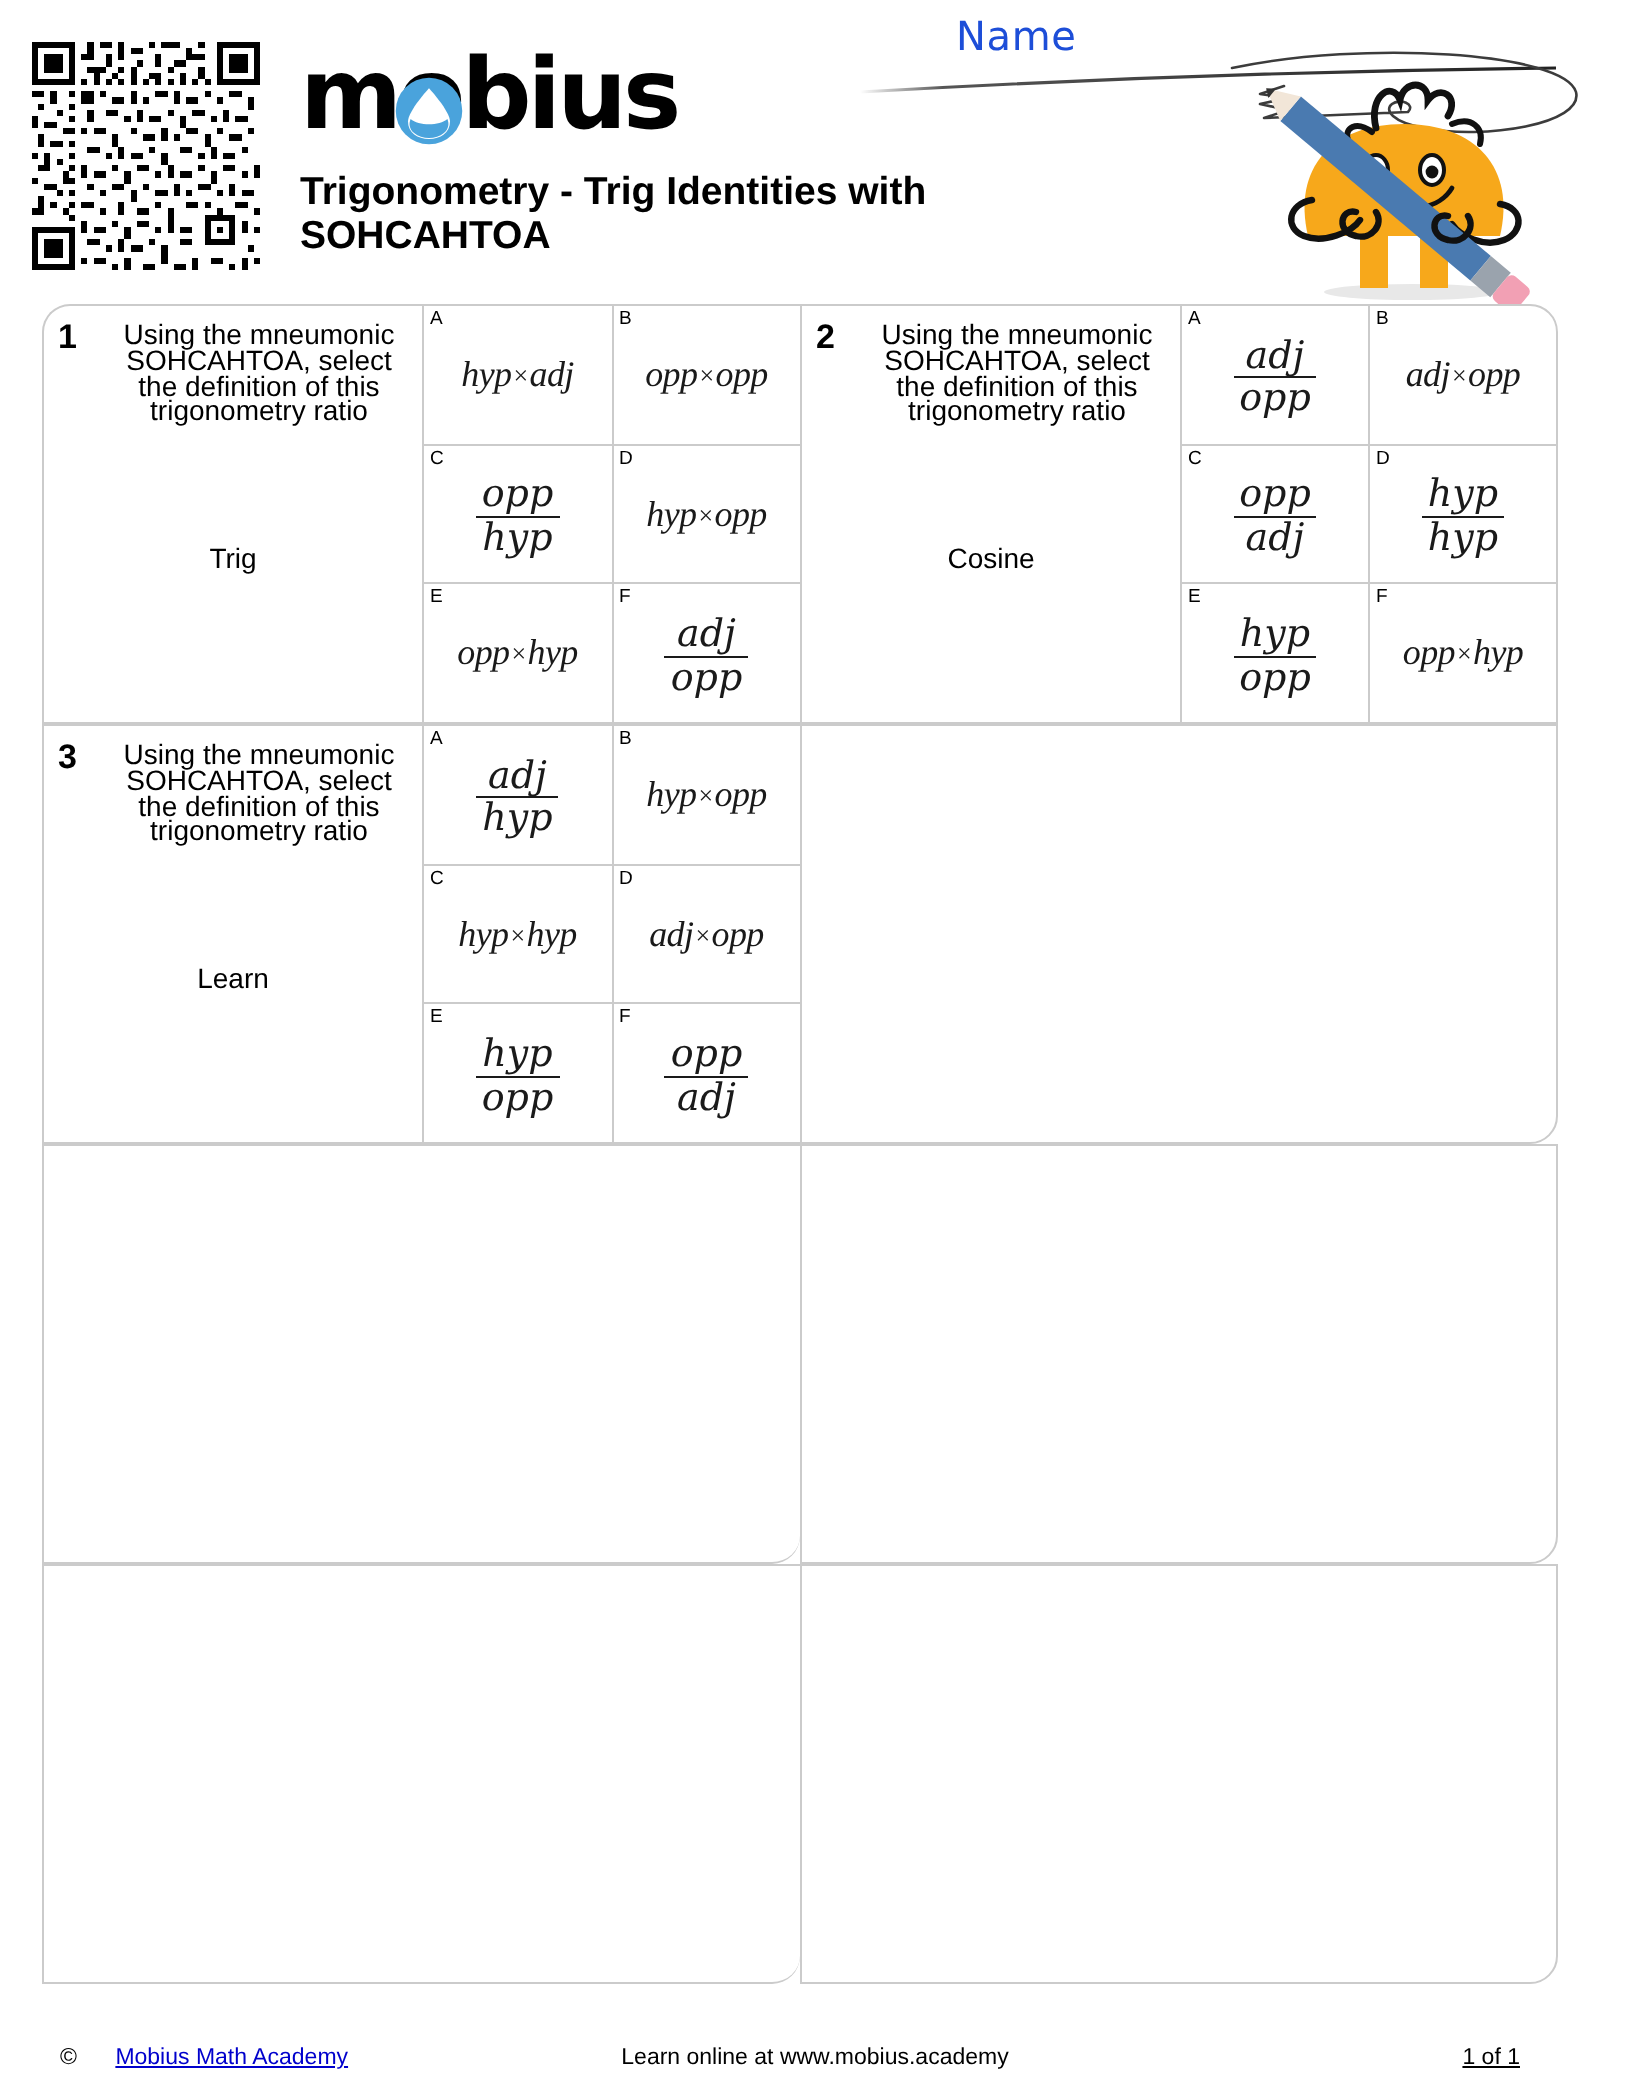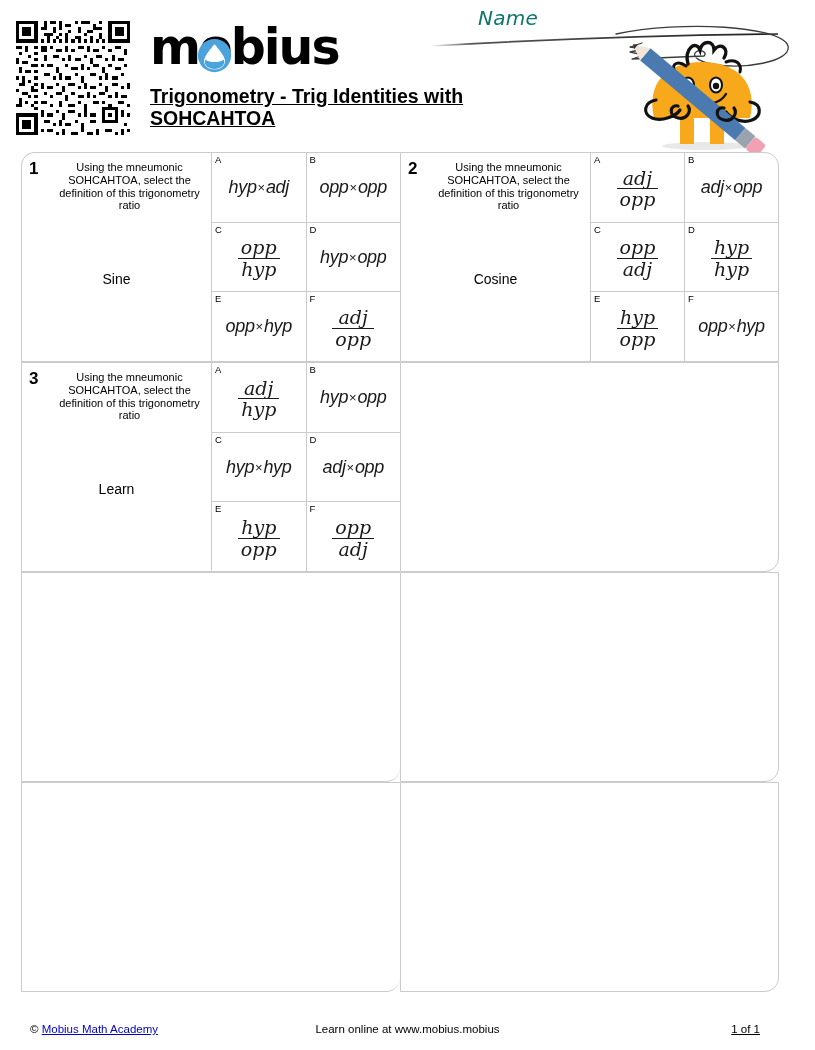--- a/index.html
+++ b/index.html
@@ -56,37 +56,35 @@
     width: 35px; height: 35px;
   }
   #worksheet-title {
     font-family: "Liberation Sans", sans-serif;
     font-weight: bold;
     font-size: 19.5px;
     line-height: 22px;
     color: #000;
     margin-top: 9px;
     width: 420px;
-    text-decoration: underline;
   }
 
   #name-area {
     position: absolute;
     left: 428px; top: 6px;
     width: 350px;
     height: 46px;
   }
   #name-label {
     position: absolute;
     left: 50px; top: 0px;
     font-family: "DejaVu Sans", sans-serif;
     font-size: 20px;
-    color: #0f766e;
+    color: #1d4ed8;
     letter-spacing: 0.3px;
-    font-style: italic;
   }
   #name-line { position: absolute; left: 0; top: 26px; }
 
   #mascot {
     position: absolute;
     left: 592px; top: 22px;
     width: 225px; height: 130px;
   }
 
   
@@ -130,21 +128,21 @@
     left: 7px; top: 7px;
     font-family: "Liberation Sans", sans-serif;
     font-weight: bold;
     font-size: 17px;
     line-height: 17px;
   }
   .q-text {
     margin-left: 26px;
     text-align: center;
     font-family: "Liberation Sans", sans-serif;
-    font-size: 11px;
+    font-size: 14px;
     line-height: 12.8px;
     color: #000;
   }
   .q-subject {
     position: absolute;
     left: 0; right: 0;
     top: 118px;
     text-align: center;
     font-family: "Liberation Sans", sans-serif;
     font-size: 14px;
@@ -174,21 +172,21 @@
   }
   .opt-letter {
     position: absolute;
     left: 3px; top: 1px;
     font-family: "Liberation Sans", sans-serif;
     font-size: 9.5px;
     color: #000;
     line-height: 11px;
   }
   .opt-math {
-    font-family: Liberation Sans, sans-serif;
+    font-family: Liberation Serif, serif;
     font-style: italic;
     font-size: 18px;
     color: #1a1a1a;
     white-space: nowrap;
     letter-spacing: -0.3px;
   }
   .opt-math .times {
     font-style: normal;
     font-size: 13px;
     padding: 0 1px;
@@ -223,20 +221,21 @@
     font-size: 11.5px;
   }
   #footer-left {
     position: absolute;
     left: 30px; top: 0;
     color: #000;
   }
   #footer-left a {
     color: #0000cc;
     text-decoration: underline;
+    margin-left: 16px;
   }
   #footer-center {
     position: absolute;
     left: 0; top: 0;
     width: 815px;
     text-align: center;
     color: #000;
   }
   #footer-right {
     position: absolute;
@@ -526,21 +525,21 @@
 </div>
 
 <div id="sheet-grid">
 
   <div class="grid-row" style="top:0px; height:210px;">
 
     <div class="half rc-tl">
       <div class="q-prompt">
         <div class="q-number">1</div>
         <div class="q-text">Using the mneumonic SOHCAHTOA, select the definition of this trigonometry ratio</div>
-        <div class="q-subject">Sine</div>
+        <div class="q-subject">Trig</div>
       </div>
       <div class="opts">
         <div class="opt-row">
           <div class="opt">
             <span class="opt-letter">A</span>
             <span class="opt-math"><span>hyp</span><span class="times">×</span><span>adj</span></span>
           </div>
           <div class="opt">
             <span class="opt-letter">B</span>
             <span class="opt-math"><span>opp</span><span class="times">×</span><span>opp</span></span>
@@ -702,15 +701,15 @@
     </div>
   </div>
 
 </div>
 
 <div id="footer">
   <div id="footer-left">
     <span>©</span>
     <a href="#">Mobius Math Academy</a>
   </div>
-  <div id="footer-center">Learn online at www.mobius.mobius</div>
+  <div id="footer-center">Learn online at www.mobius.academy</div>
   <div id="footer-right">1 of 1</div>
 </div>
 
 </body></html>

